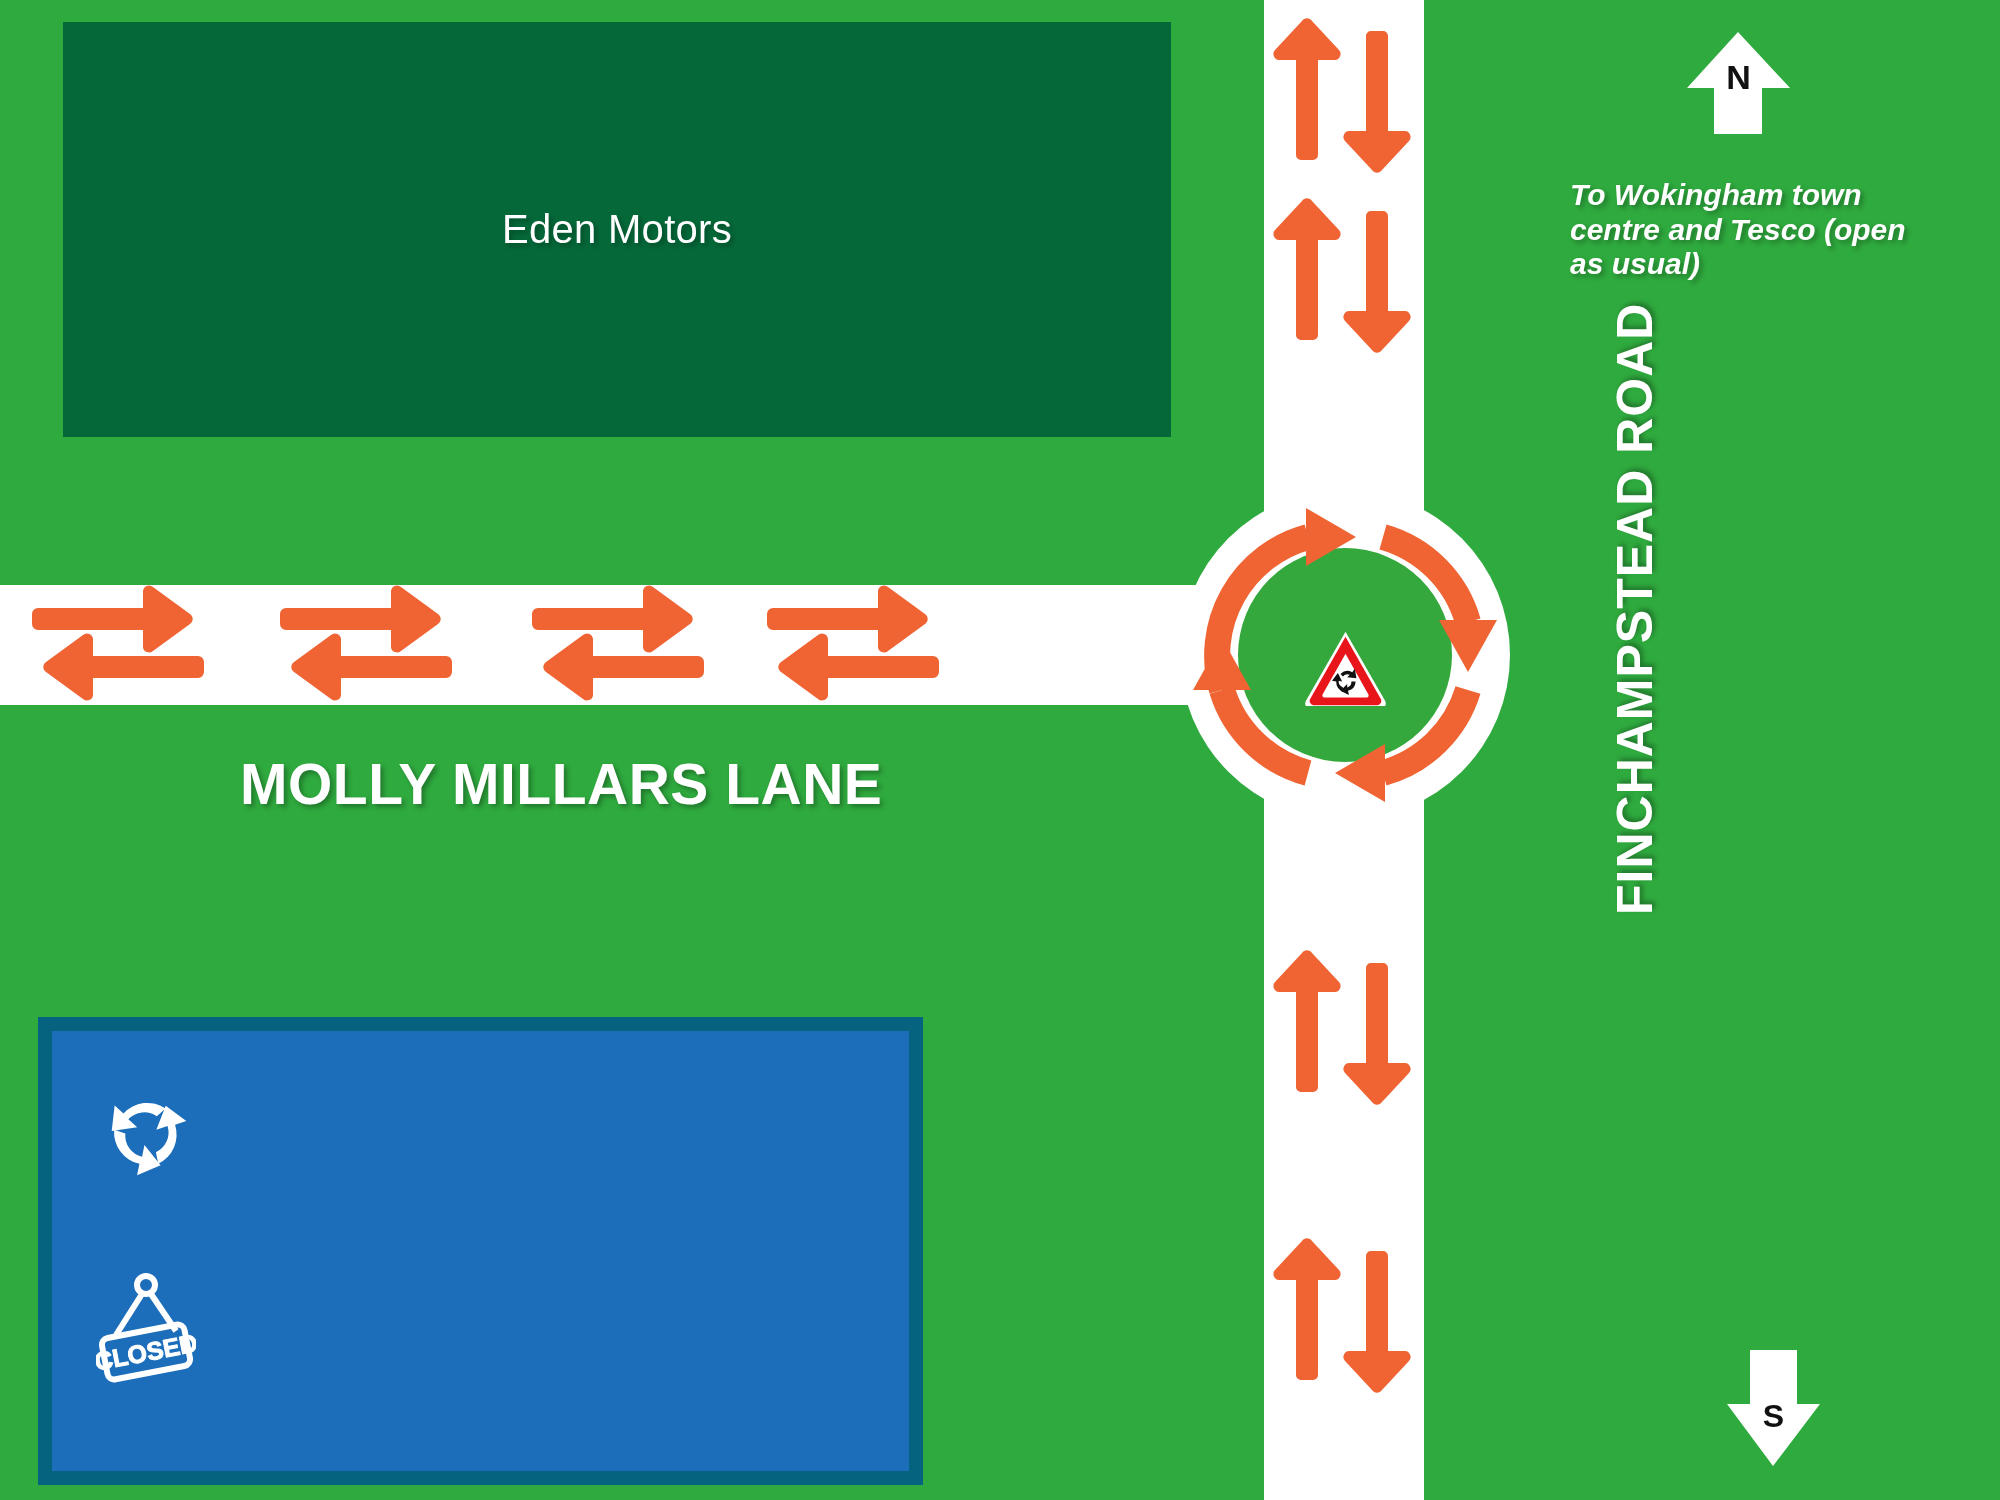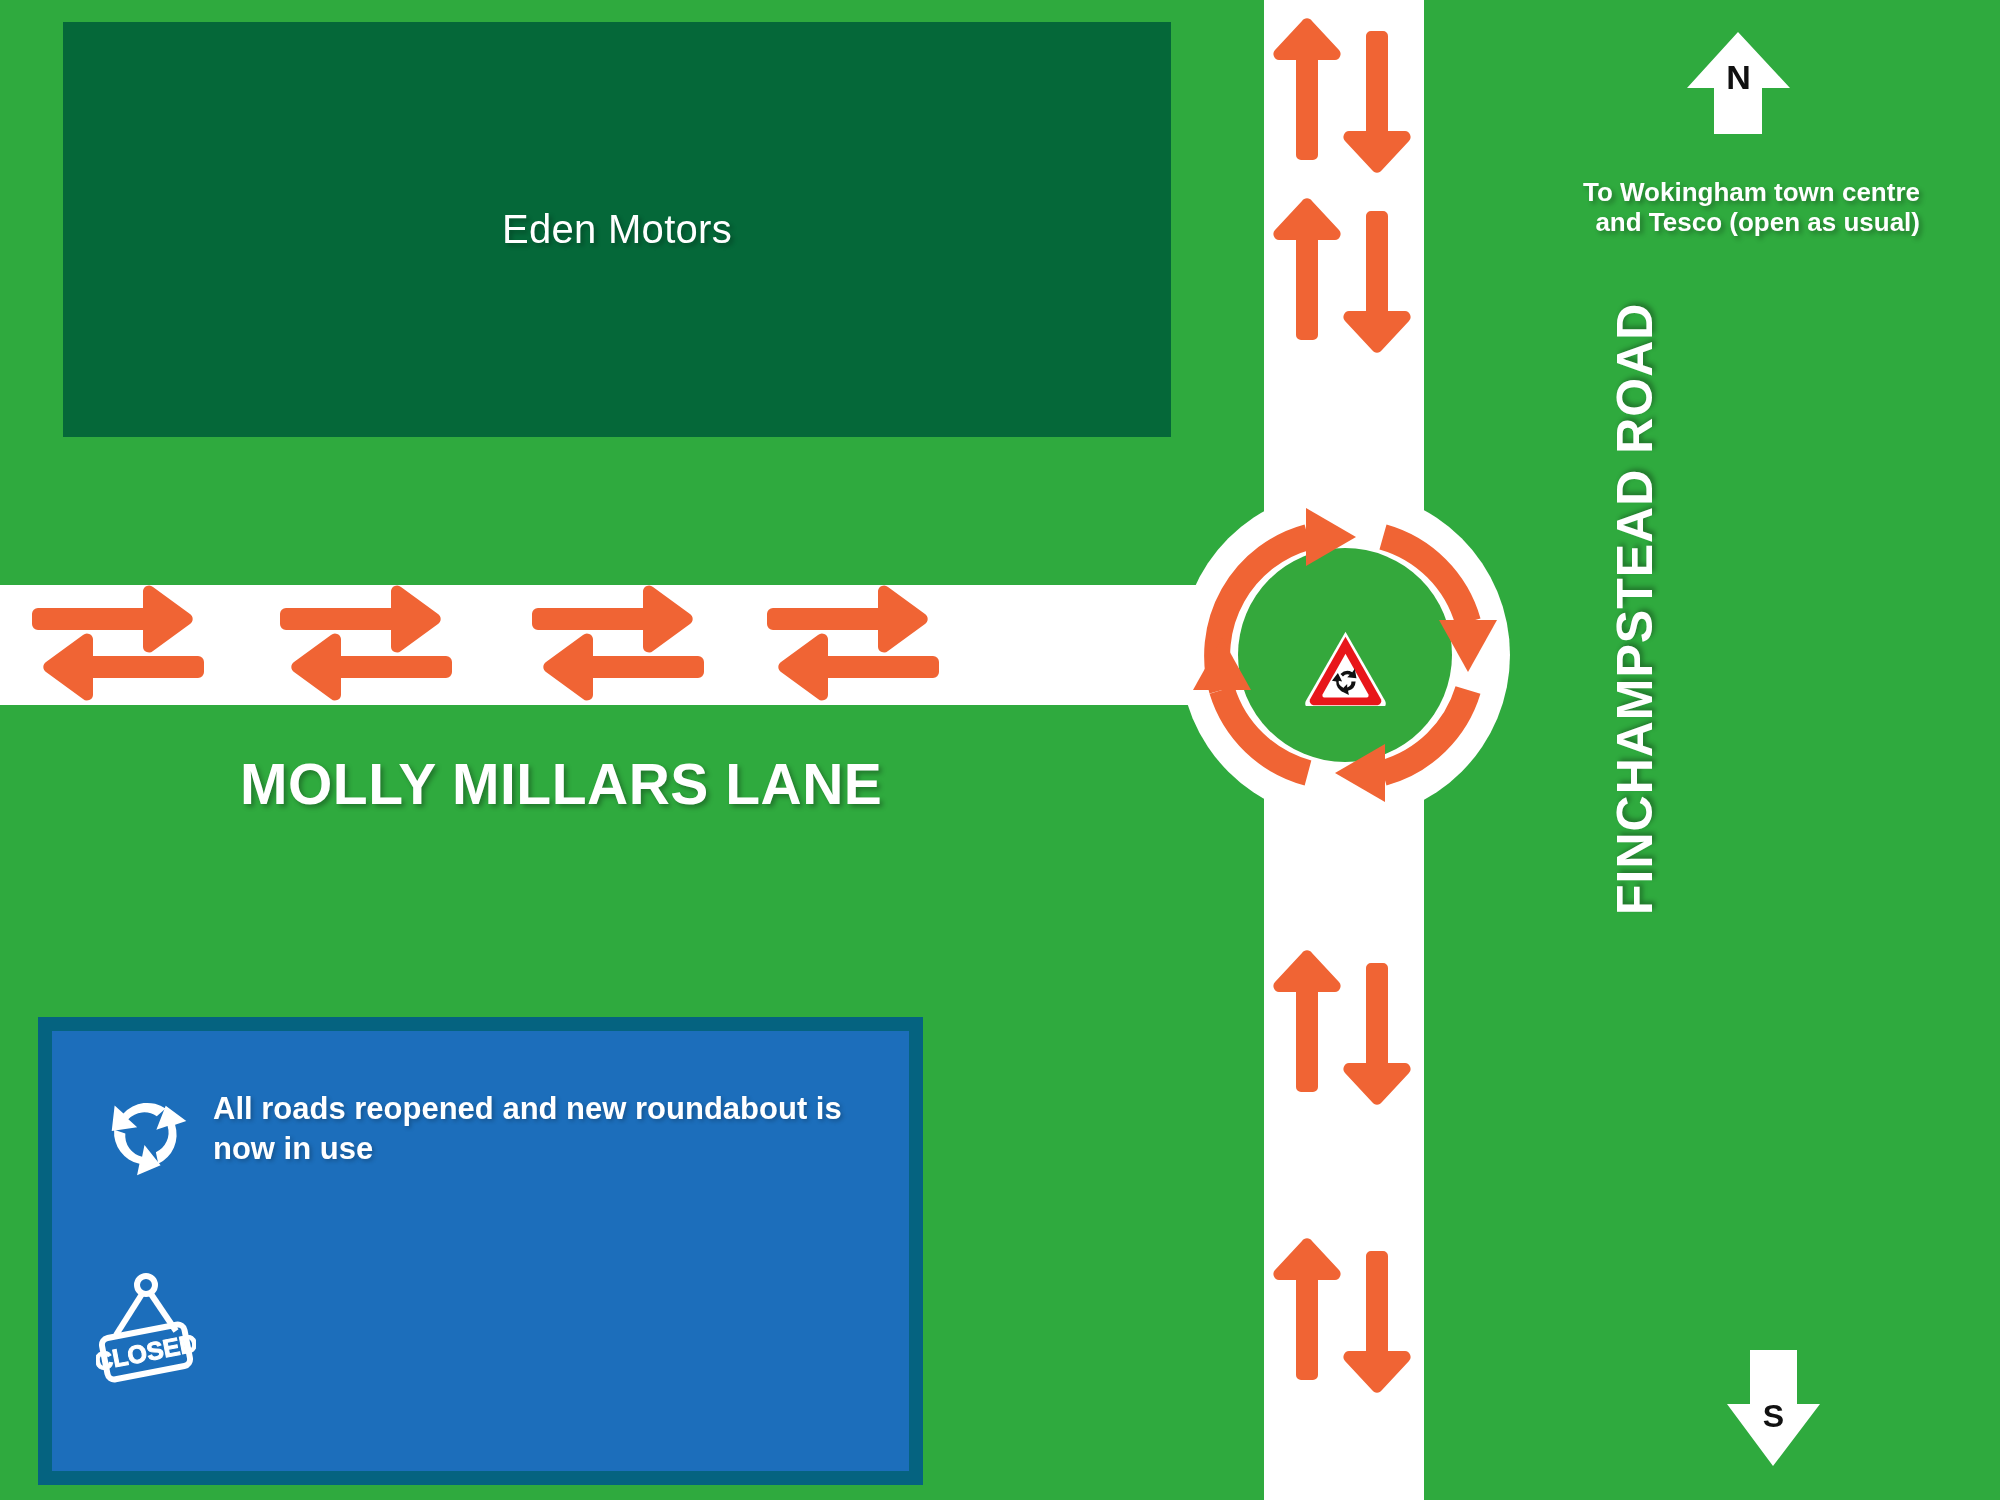--- a/index.html
+++ b/index.html
@@ -46,21 +46,21 @@
   #molly-millars-label{
     left:240px;top:752px;font-size:57px;letter-spacing:.5px;white-space:nowrap;
   }
   #finchampstead-road-label{
     left:1607px;top:385px;width:60px;
     font-size:50px;letter-spacing:1px;white-space:nowrap;
     transform-origin:left top;
     transform:rotate(-90deg) translate(-530px,0);
   }
   #to-wokingham-label{
-    left:1570px;top:178px;width:350px;text-align:right;font-size:26px;
+    left:1570px;top:178px;width:350px;text-align:left;font-size:30px;font-style:italic;
   }
   #to-finchampstead-label{
     left:1540px;top:1288px;width:420px;text-align:center;font-size:30px;white-space:nowrap;
   }
 
   
   .compass{position:absolute;}
   #compass-north{left:1686px;top:30px;width:105px;height:105px;}
   #compass-south{left:1726px;top:1348px;width:95px;height:120px;}
   .compass-letter{
@@ -221,21 +221,20 @@
     <div class="info-row" id="info-row-1">
       <div class="info-icon">
         <svg width="98" height="98" viewBox="0 0 100 100">
           <g fill="#ffffff">
             <path d="M70,24 a33,33 0 0 0 -43,5 l-9,-8 -3,26 26,-4 -9,-8 a22,22 0 0 1 29,-3 z" transform="rotate(0 50 50)"></path>
             <path d="M70,24 a33,33 0 0 0 -43,5 l-9,-8 -3,26 26,-4 -9,-8 a22,22 0 0 1 29,-3 z" transform="rotate(120 50 50)"></path>
             <path d="M70,24 a33,33 0 0 0 -43,5 l-9,-8 -3,26 26,-4 -9,-8 a22,22 0 0 1 29,-3 z" transform="rotate(240 50 50)"></path>
           </g>
         </svg>
       </div>
-      <div class="info-text">All roads reopened and new roundabout is now in use</div>
     </div>
 
     <div class="info-row" id="info-row-2">
       <div class="info-icon">
         <svg width="100" height="110" viewBox="0 0 100 110">
           <g fill="none" stroke="#ffffff" stroke-width="6">
             <circle cx="50" cy="12" r="9"></circle>
             <path d="M46,21 L20,62"></path>
             <path d="M55,21 L80,58"></path>
             <rect x="8" y="58" width="84" height="42" rx="7" transform="rotate(-11 50 79)"></rect>

